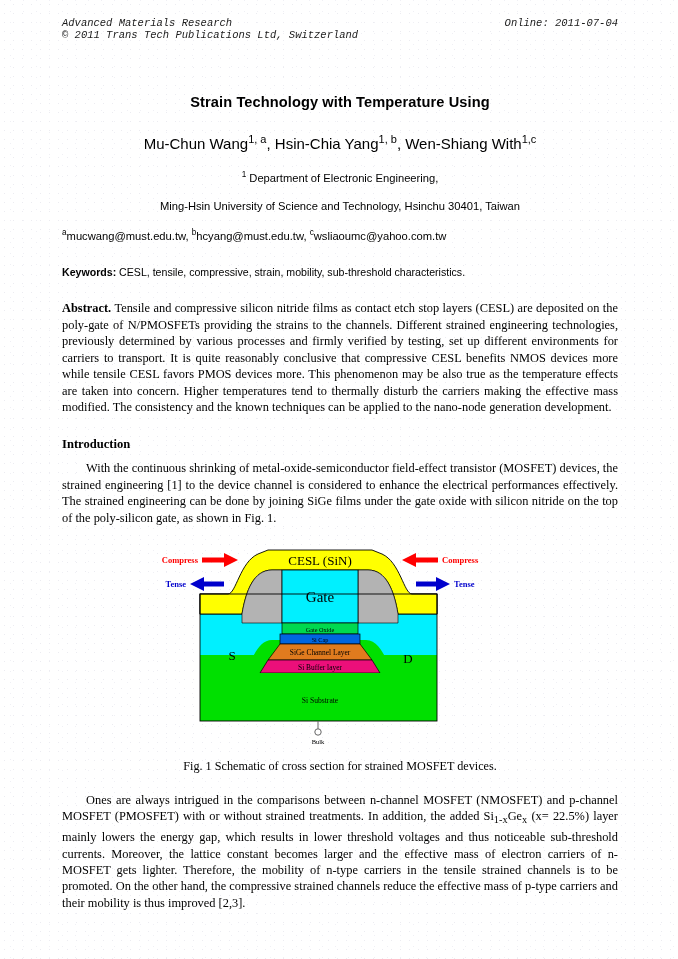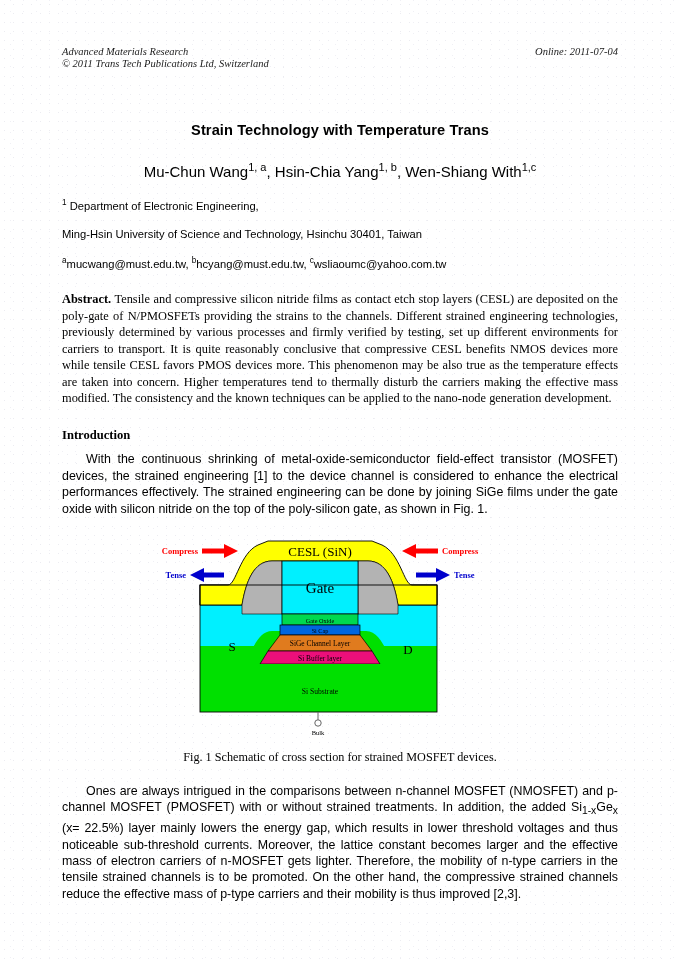--- a/index.html
+++ b/index.html
@@ -38,27 +38,26 @@
   .content {
     position: absolute;
     left: 62px;
     top: 18px;
     width: 556px;
   }
 
   
   .masthead {
     position: relative;
-    font-family: Liberation Serif, serif;
+    font-family: Liberation Mono, monospace;
     font-style: italic;
     font-size: 10.5px;
     line-height: 11.8px;
     color: #1a1a1a;
     min-height: 50px;
-    margin-top: 28px;
   }
   .masthead .left { width: 420px; }
   .masthead .online {
     position: absolute;
     right: 0;
     top: 0;
     font-style: italic;
     font-size: 10.5px;
     white-space: nowrap;
   }
@@ -79,21 +78,21 @@
     margin-top: 17px;
     text-align: center;
     font-family: "Liberation Sans", sans-serif;
     font-size: 15px;
     line-height: 20px;
   }
   .authors sup { font-size: 11px; }
 
   .affil {
     margin-top: 13px;
-    text-align: left;
+    text-align: center;
     font-family: "Liberation Sans", sans-serif;
     font-size: 11.2px;
     line-height: 16px;
   }
   .affil sup { font-size: 8.2px; }
   .affil-line2 { margin-top: 12px; }
   .emails {
     margin-top: 11px;
     font-family: "Liberation Sans", sans-serif;
     font-size: 11.2px;
@@ -122,21 +121,21 @@
 
   
   .section-head {
     margin-top: 22px;
     font-family: Liberation Serif, serif;
     font-weight: bold;
     font-size: 12.6px;
   }
   .para {
     margin-top: 8px;
-    font-family: Liberation Sans, sans-serif;
+    font-family: Liberation Serif, serif;
     font-size: 12.4px;
     line-height: 16.4px;
     text-align: justify;
     text-indent: 24px;
   }
   .para.tail { margin-top: 18px; }
 
   
   .figure-wrap {
     margin-top: 14px;
@@ -162,38 +161,41 @@
 
     <div class="masthead">
       <div class="left">
         <div>Advanced Materials Research</div>
         <div>© 2011 Trans Tech Publications Ltd, Switzerland</div>
       </div>
       <div class="online">Online: 2011-07-04</div>
     </div>
 
     <div class="title">
-      <div>Strain Technology with Temperature Trans</div>
+      <div>Strain Technology with Temperature Using</div>
     </div>
 
     <div class="authors">
       <span>Mu-Chun Wang</span><sup>1, a</sup><span>, </span><span>Hsin-Chia Yang</span><sup>1, b</sup><span>, </span><span>Wen-Shiang With</span><sup>1,c</sup>
     </div>
 
     <div class="affil">
       <sup>1</sup><span> Department of Electronic Engineering,</span>
     </div>
     <div class="affil affil-line2">
       <span>Ming-Hsin University of Science and Technology, Hsinchu 30401, Taiwan</span>
     </div>
 
     <div class="emails">
       <sup>a</sup><span>mucwang@must.edu.tw, </span><sup>b</sup><span>hcyang@must.edu.tw, </span><sup>c</sup><span>wsliaoumc@yahoo.com.tw</span>
     </div>
 
+    <div class="keywords">
+      <b>Keywords:</b><span> CESL, tensile, compressive, strain, mobility, sub-threshold characteristics.</span>
+    </div>
 
     <div class="abstract">
       <b>Abstract.</b><span> Tensile and compressive silicon nitride films as contact etch stop layers (CESL) are deposited on the poly-gate of N/PMOSFETs providing the strains to the channels. Different strained engineering technologies, previously determined by various processes and firmly verified by testing, set up different environments for carriers to transport. It is quite reasonably conclusive that compressive CESL benefits NMOS devices more while tensile CESL favors PMOS devices more. This phenomenon may be also true as the temperature effects are taken into concern. Higher temperatures tend to thermally disturb the carriers making the effective mass modified. The consistency and the known techniques can be applied to the nano-node generation development.</span>
     </div>
 
     <div class="section-head">Introduction</div>
     <div class="para">With the continuous shrinking of metal-oxide-semiconductor field-effect transistor (MOSFET) devices, the strained engineering [1] to the device channel is considered to enhance the electrical performances effectively. The strained engineering can be done by joining SiGe films under the gate oxide with silicon nitride on the top of the poly-silicon gate, as shown in Fig. 1.</div>
 
     <div class="figure-wrap">
       <svg class="fig-svg" width="400" height="212" viewBox="0 0 400 212">

